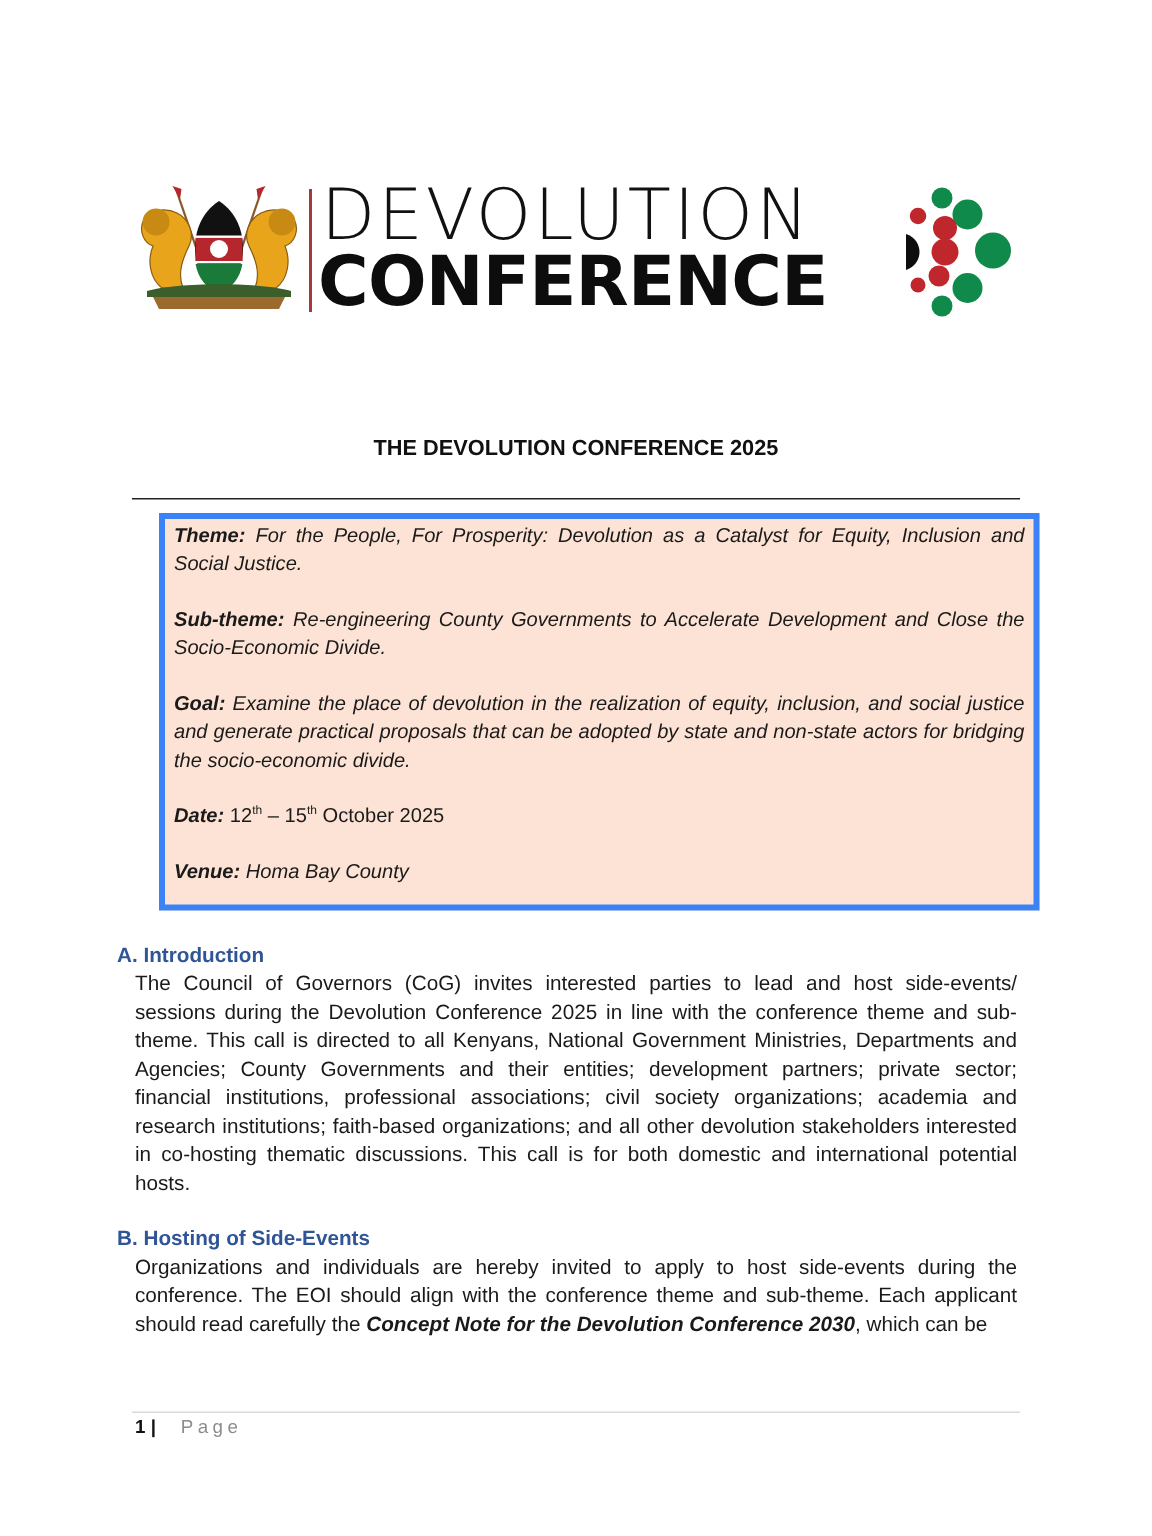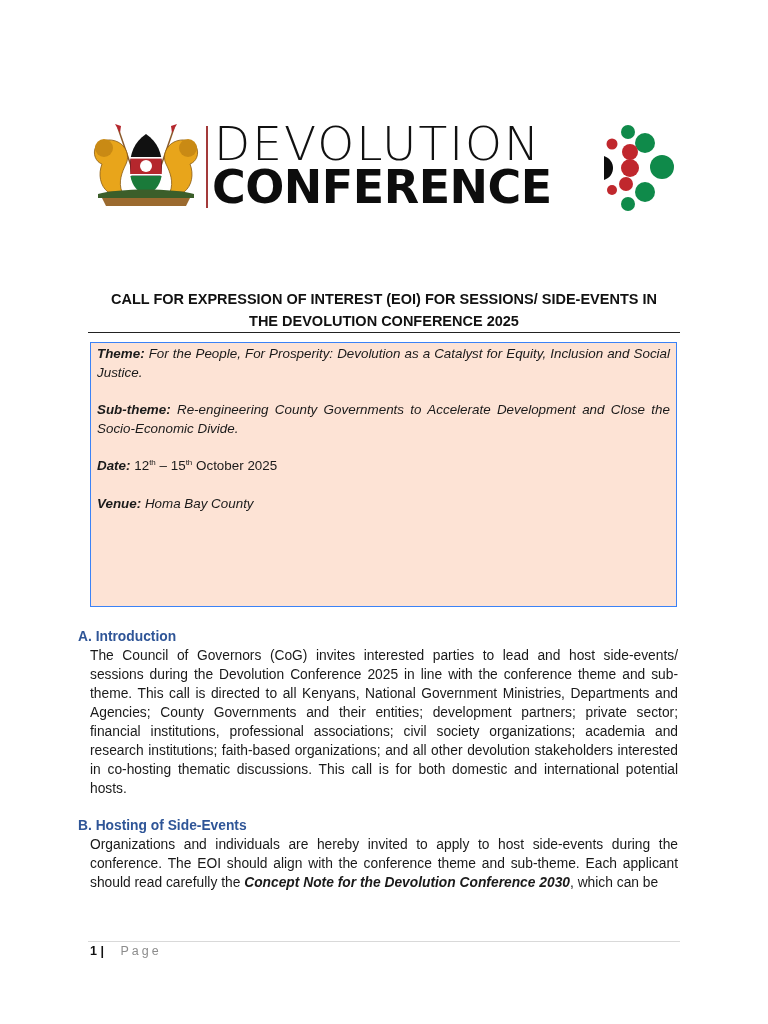--- a/index.html
+++ b/index.html
@@ -16,22 +16,22 @@
                 font-weight: bold; font-size: 46px; letter-spacing: -0.5px; color: #0d0d0d; line-height: 1; }
   .logo-year { position: absolute; left: 396px; top: 84px; font-family: "DejaVu Sans", sans-serif;
                font-weight: bold; font-size: 37px; color: #c0272d; line-height: 1; letter-spacing: 1px; }
   .dots { position: absolute; left: 512px; top: 2px; width: 82px; height: 90px; }
 
   .title { position: absolute; left: 88px; top: 288px; width: 592px; text-align: center;
            font-family: "Liberation Sans", sans-serif; font-weight: bold; font-size: 14.5px;
            line-height: 22px; color: #111; }
   .title-rule { position: absolute; left: 88px; top: 332px; width: 592px; height: 1px; background: #222; }
 
-  .box { position: absolute; left: 90px; top: 342px; width: 587px; height: 265px;
-         background: #fde3d5; border: 1px solid #3b82f6; box-sizing: border-box;
+  .box { position: absolute; left: 106px; top: 342px; width: 587px; height: 265px;
+         background: #fde3d5; border: 4px solid #3b82f6; box-sizing: border-box;
          padding: 2px 6px 0 6px; font-family: "Liberation Sans", sans-serif;
          font-style: italic; font-size: 13.4px; line-height: 18.7px; color: #1a1a1a; }
   .box p { margin: 0 0 18.7px 0; text-align: justify; }
   .box b { font-weight: bold; }
   .box sup { font-size: 8px; line-height: 0; }
 
   .section-h { position: absolute; left: 78px; font-family: "Liberation Sans", sans-serif;
                font-weight: bold; font-size: 13.8px; color: #2f5597; line-height: 18px; }
   .para { position: absolute; left: 90px; width: 588px; font-family: "Liberation Sans", sans-serif;
           font-size: 13.8px; line-height: 19px; color: #1a1a1a; text-align: justify; }
@@ -82,28 +82,28 @@
     <circle cx="30" cy="46" r="9" fill="#c0272d"></circle>
     <circle cx="62" cy="45" r="12" fill="#0f8a4a"></circle>
     <circle cx="26" cy="62" r="7" fill="#c0272d"></circle>
     <circle cx="12" cy="68" r="5" fill="#c0272d"></circle>
     <circle cx="45" cy="70" r="10" fill="#0f8a4a"></circle>
     <circle cx="28" cy="82" r="7" fill="#0f8a4a"></circle>
   </svg>
 </div>
 
 <div class="title">
-  <div>CALL FOR EXPRESSION OF INTEREST (EOI) FOR SESSIONS/ SIDE-EVENTS IN</div>
   <div>THE DEVOLUTION CONFERENCE 2025</div>
 </div>
 <div class="title-rule"></div>
 
 <div class="box">
   <p><b>Theme:</b> <span>For the People, For Prosperity: Devolution as a Catalyst for Equity, Inclusion and Social Justice.</span></p>
   <p><b>Sub-theme:</b> <span>Re-engineering County Governments to Accelerate Development and Close the Socio-Economic Divide.</span></p>
+  <p><b>Goal:</b> <span>Examine the place of devolution in the realization of equity, inclusion, and social justice and generate practical proposals that can be adopted by state and non-state actors for bridging the socio-economic divide.</span></p>
   <p style="font-style:normal"><b style="font-style:italic">Date:</b> <span>12</span><sup>th</sup> <span>–</span> <span>15</span><sup>th</sup> <span>October 2025</span></p>
   <p><b>Venue:</b> <span>Homa Bay County</span></p>
 </div>
 
 <div class="section-h" style="top:628px">A. Introduction</div>
 <div class="para" style="top:646px">The Council of Governors (CoG) invites interested parties to lead and host side-events/ sessions during the Devolution Conference 2025 in line with the conference theme and sub-theme. This call is directed to all Kenyans, National Government Ministries, Departments and Agencies; County Governments and their entities; development partners; private sector; financial institutions, professional associations; civil society organizations; academia and research institutions; faith-based organizations; and all other devolution stakeholders interested in co-hosting thematic discussions. This call is for both domestic and international potential hosts.</div>
 
 <div class="section-h" style="top:817px">B. Hosting of Side-Events</div>
 <div class="para" style="top:835px"><span>Organizations and individuals are hereby invited to apply to host side-events during the conference. The EOI should align with the conference theme and sub-theme.  Each applicant should read carefully the </span><span class="em">Concept Note for the Devolution Conference 2030</span><span>, which can be</span></div>
 

